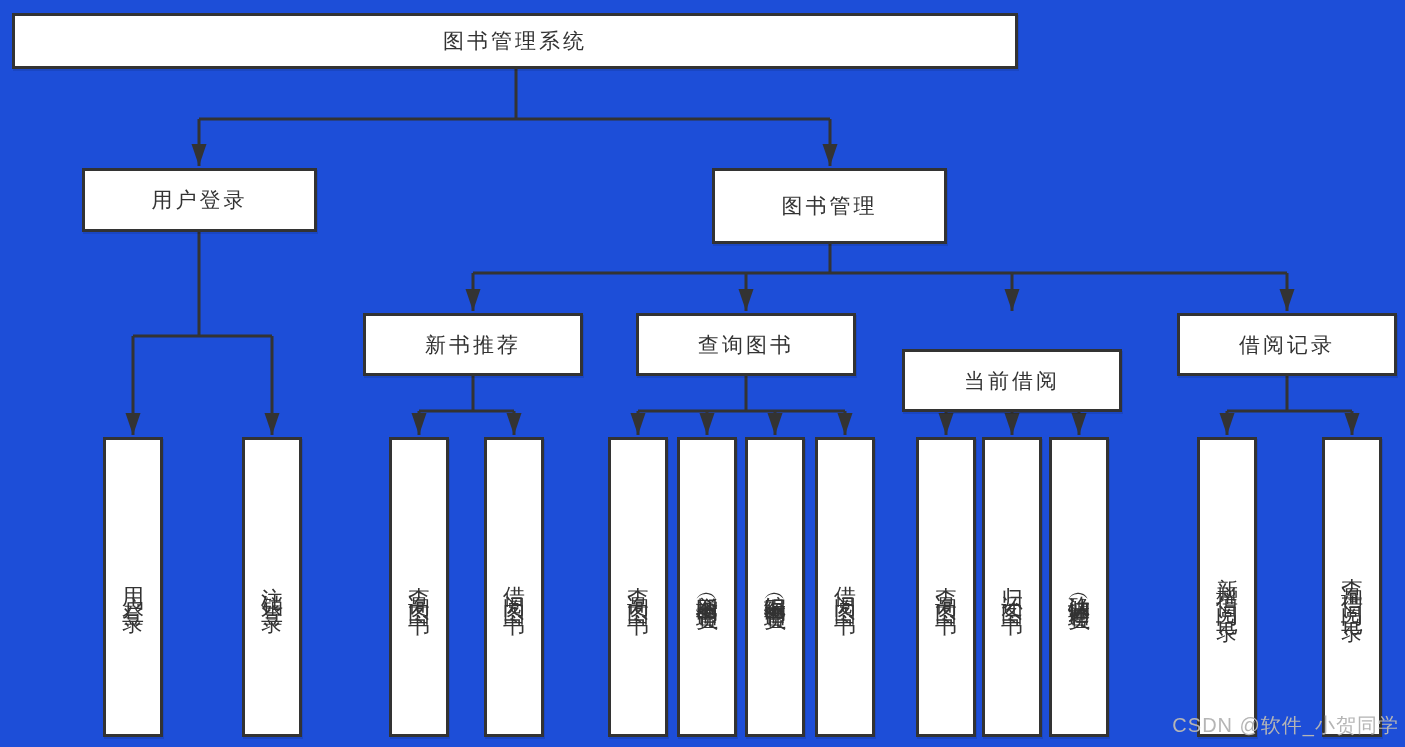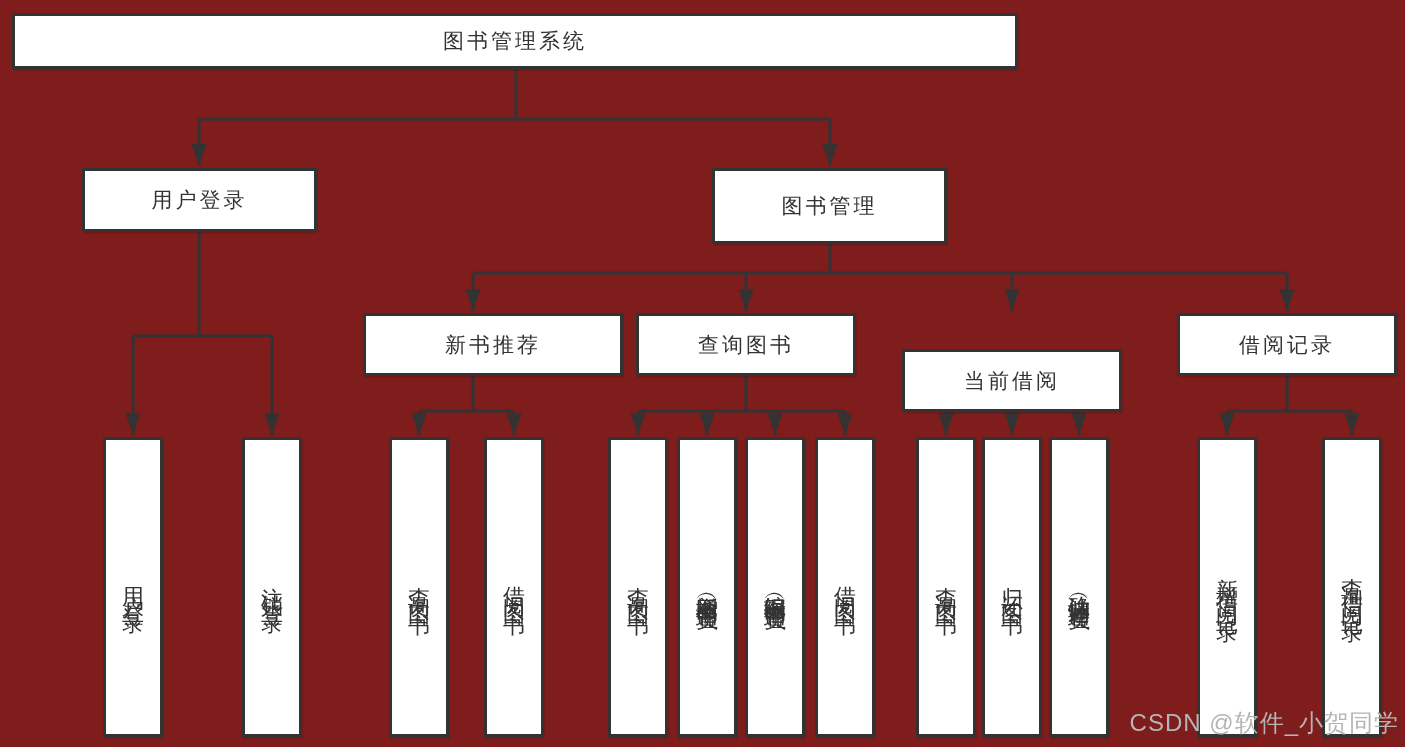--- a/index.html
+++ b/index.html
@@ -4,21 +4,21 @@
 <style>
   html, body {
     margin: 0;
     padding: 0;
     background: #ffffff;
   }
   .canvas {
     position: relative;
     width: 1405px;
     height: 747px;
-    background: #7f1d1d;
+    background: #1d4ed8;
     overflow: hidden;
     font-family: "Liberation Sans", "DejaVu Sans", sans-serif;
     color: #333333;
   }
   .connectors {
     position: absolute;
     left: 0;
     top: 0;
     width: 1405px;
     height: 747px;
@@ -45,21 +45,21 @@
     letter-spacing: 9px;
     line-height: 1;
   }
   .vbox.long {
     letter-spacing: 2px;
   }
   
   .n-root  { left: 12px;  top: 13px;  width: 1006px; height: 56px; }
   .n-l2a   { left: 82px;  top: 168px; width: 235px;  height: 64px; }
   .n-l2b   { left: 712px; top: 168px; width: 235px;  height: 76px; }
-  .n-l3a   { left: 363px; top: 313px; width: 260px;  height: 63px; }
+  .n-l3a   { left: 363px; top: 313px; width: 220px;  height: 63px; }
   .n-l3b   { left: 636px; top: 313px; width: 220px;  height: 63px; }
   .n-l3c   { left: 902px; top: 313px; width: 220px;  height: 63px; margin-top: 36px; }
   .n-l3d   { left: 1177px;top: 313px; width: 220px;  height: 63px; }
   .leaf    { top: 437px; width: 60px; height: 300px; }
   .lf0  { left: 103px; }
   .lf1  { left: 242px; }
   .lf2  { left: 389px; }
   .lf3  { left: 484px; }
   .lf4  { left: 608px; }
   .lf5  { left: 677px; }
@@ -67,21 +67,21 @@
   .lf7  { left: 815px; }
   .lf8  { left: 916px; }
   .lf9  { left: 982px; }
   .lf10 { left: 1049px; }
   .lf11 { left: 1197px; }
   .lf12 { left: 1322px; }
   .watermark {
     position: absolute;
     right: 6px;
     bottom: 8px;
-    font-size: 24px;
+    font-size: 20px;
     color: #b5b5b5;
     letter-spacing: 1px;
     white-space: nowrap;
   }
 </style>
 </head>
 <body>
 
 <div class="canvas">
 

